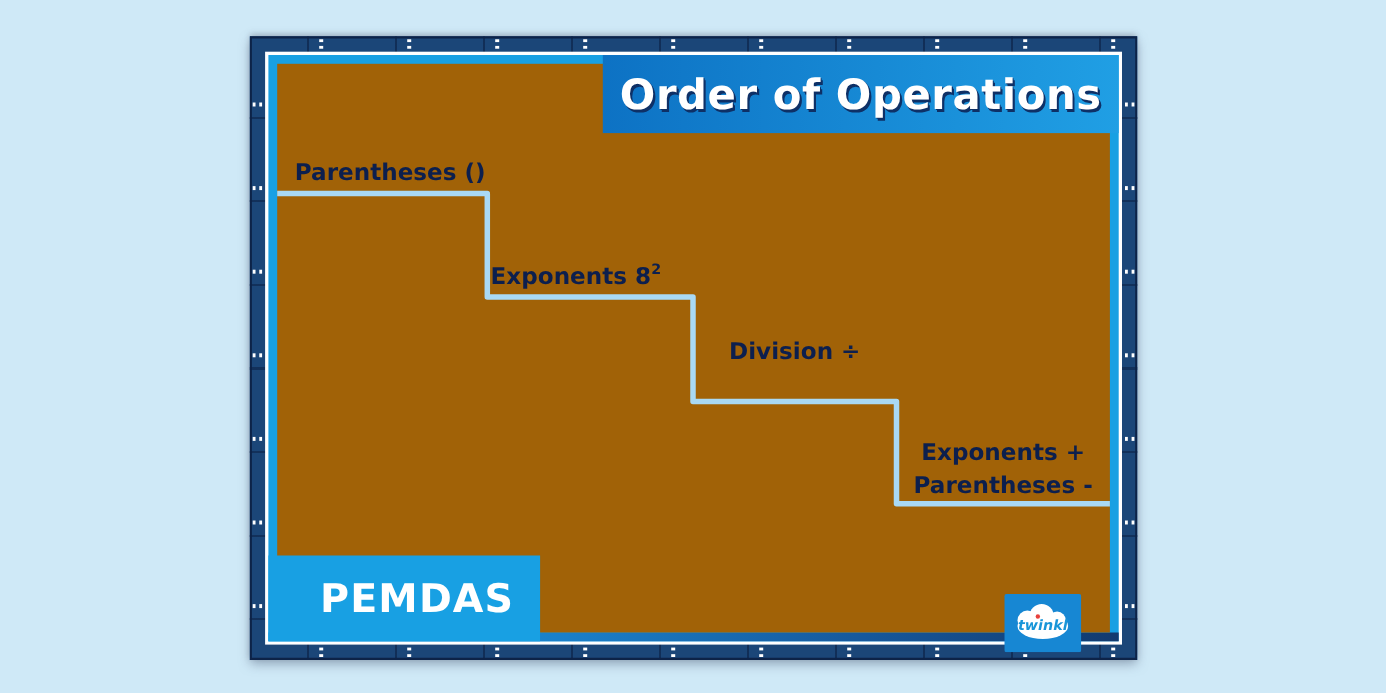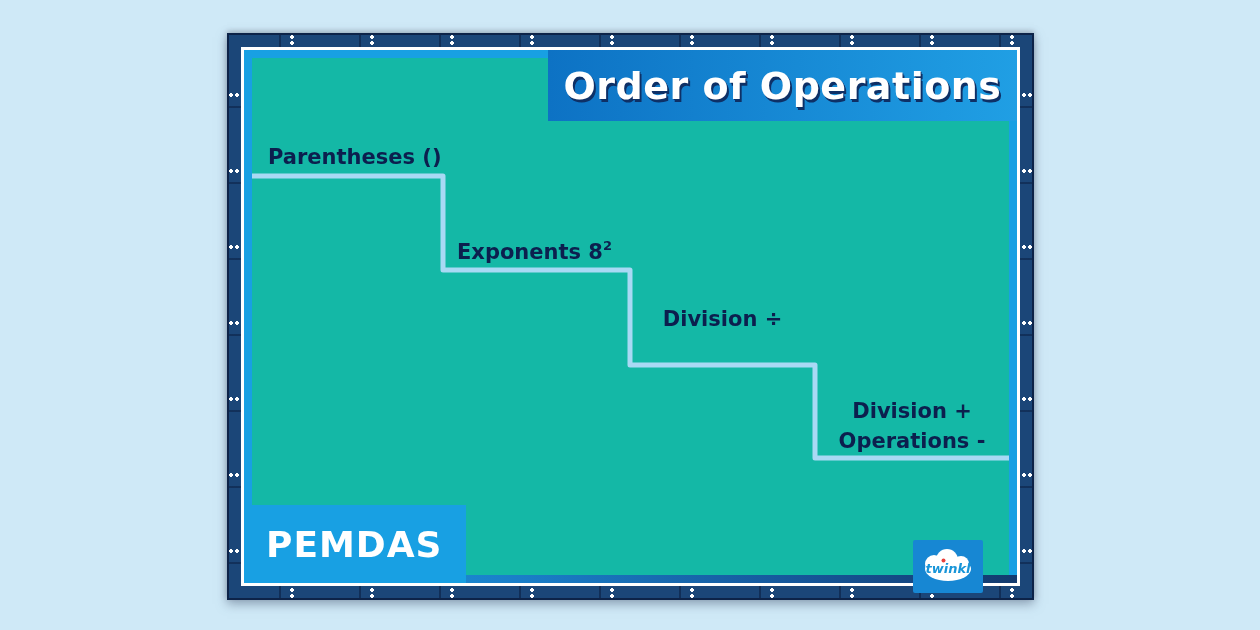--- a/index.html
+++ b/index.html
@@ -42,21 +42,21 @@
   }
   .stitch.left{left:1px;} .stitch.right{right:1px;}
 
   
   .inner-white{position:absolute;inset:14px;background:#ffffff;}
   .inner-blue{position:absolute;inset:3px;background:#18a0e3;}
   .stripe-bottom{
     position:absolute;left:0;right:0;bottom:0;height:8px;
     background:linear-gradient(90deg,#18a0e3 0%,#1a7fc9 35%,#16589c 70%,#123a6e 100%);
   }
-  .content{position:absolute;inset:8px;background:#14b8a6;}
+  .content{position:absolute;inset:8px;background:#a16207;}
 
   
   .stairs{position:absolute;left:0;top:0;width:757px;height:517px;overflow:visible;}
 
   
   .title-banner{
     position:absolute;top:-8px;right:-8px;left:296px;height:71px;
     background:linear-gradient(90deg,#0d72c4 0%,#209fe4 100%);
     display:flex;align-items:center;justify-content:center;
   }
@@ -65,28 +65,28 @@
     text-shadow:2px 3px 0 #0e3066,1px 1px 0 #0e3066;
   }
 
   
   .step{
     position:absolute;color:#0c1f4e;font-size:21px;font-weight:bold;
     line-height:30px;white-space:nowrap;text-align:center;
   }
   .step sup{font-size:13px;position:relative;top:-1px;}
   .step.s1{left:16px;top:84px;text-align:center;}
-  .step.s2{left:189px;width:187px;top:174px;}
+  .step.s2{left:178px;width:187px;top:174px;}
   .step.s3{left:378px;width:185px;top:246px;}
   .step.s4{left:563px;width:194px;top:338px;}
 
   
   .pemdas{
     position:absolute;left:-8px;bottom:-8px;width:222px;height:78px;
-    background:#18a0e3;display:flex;align-items:center;
+    background:#18a0e3;display:flex;align-items:center;padding-left:25px;
   }
   .pemdas span{
     color:#ffffff;font-size:36px;font-weight:bold;letter-spacing:1px;padding-left:22px;
   }
 
   
   .logo{position:absolute;left:661px;bottom:-8px;width:70px;height:43px;}
   .logo svg{display:block;width:70px;height:53px;}
 </style>
 </head>
@@ -119,22 +119,22 @@
 
           <div class="step s2">
             <span>Exponents 8</span><sup>2</sup>
           </div>
 
           <div class="step s3">
             <div>Division ÷</div>
           </div>
 
           <div class="step s4">
-            <div>Division +</div>
-            <div>Operations -</div>
+            <div>Exponents +</div>
+            <div>Parentheses -</div>
           </div>
 
           <div class="pemdas">
             <span>PEMDAS</span>
           </div>
 
           <div class="logo">
             <svg viewBox="0 0 70 53">
               <rect x="0" y="0" width="70" height="53" rx="2" fill="#1787d3"></rect>
               <g>

